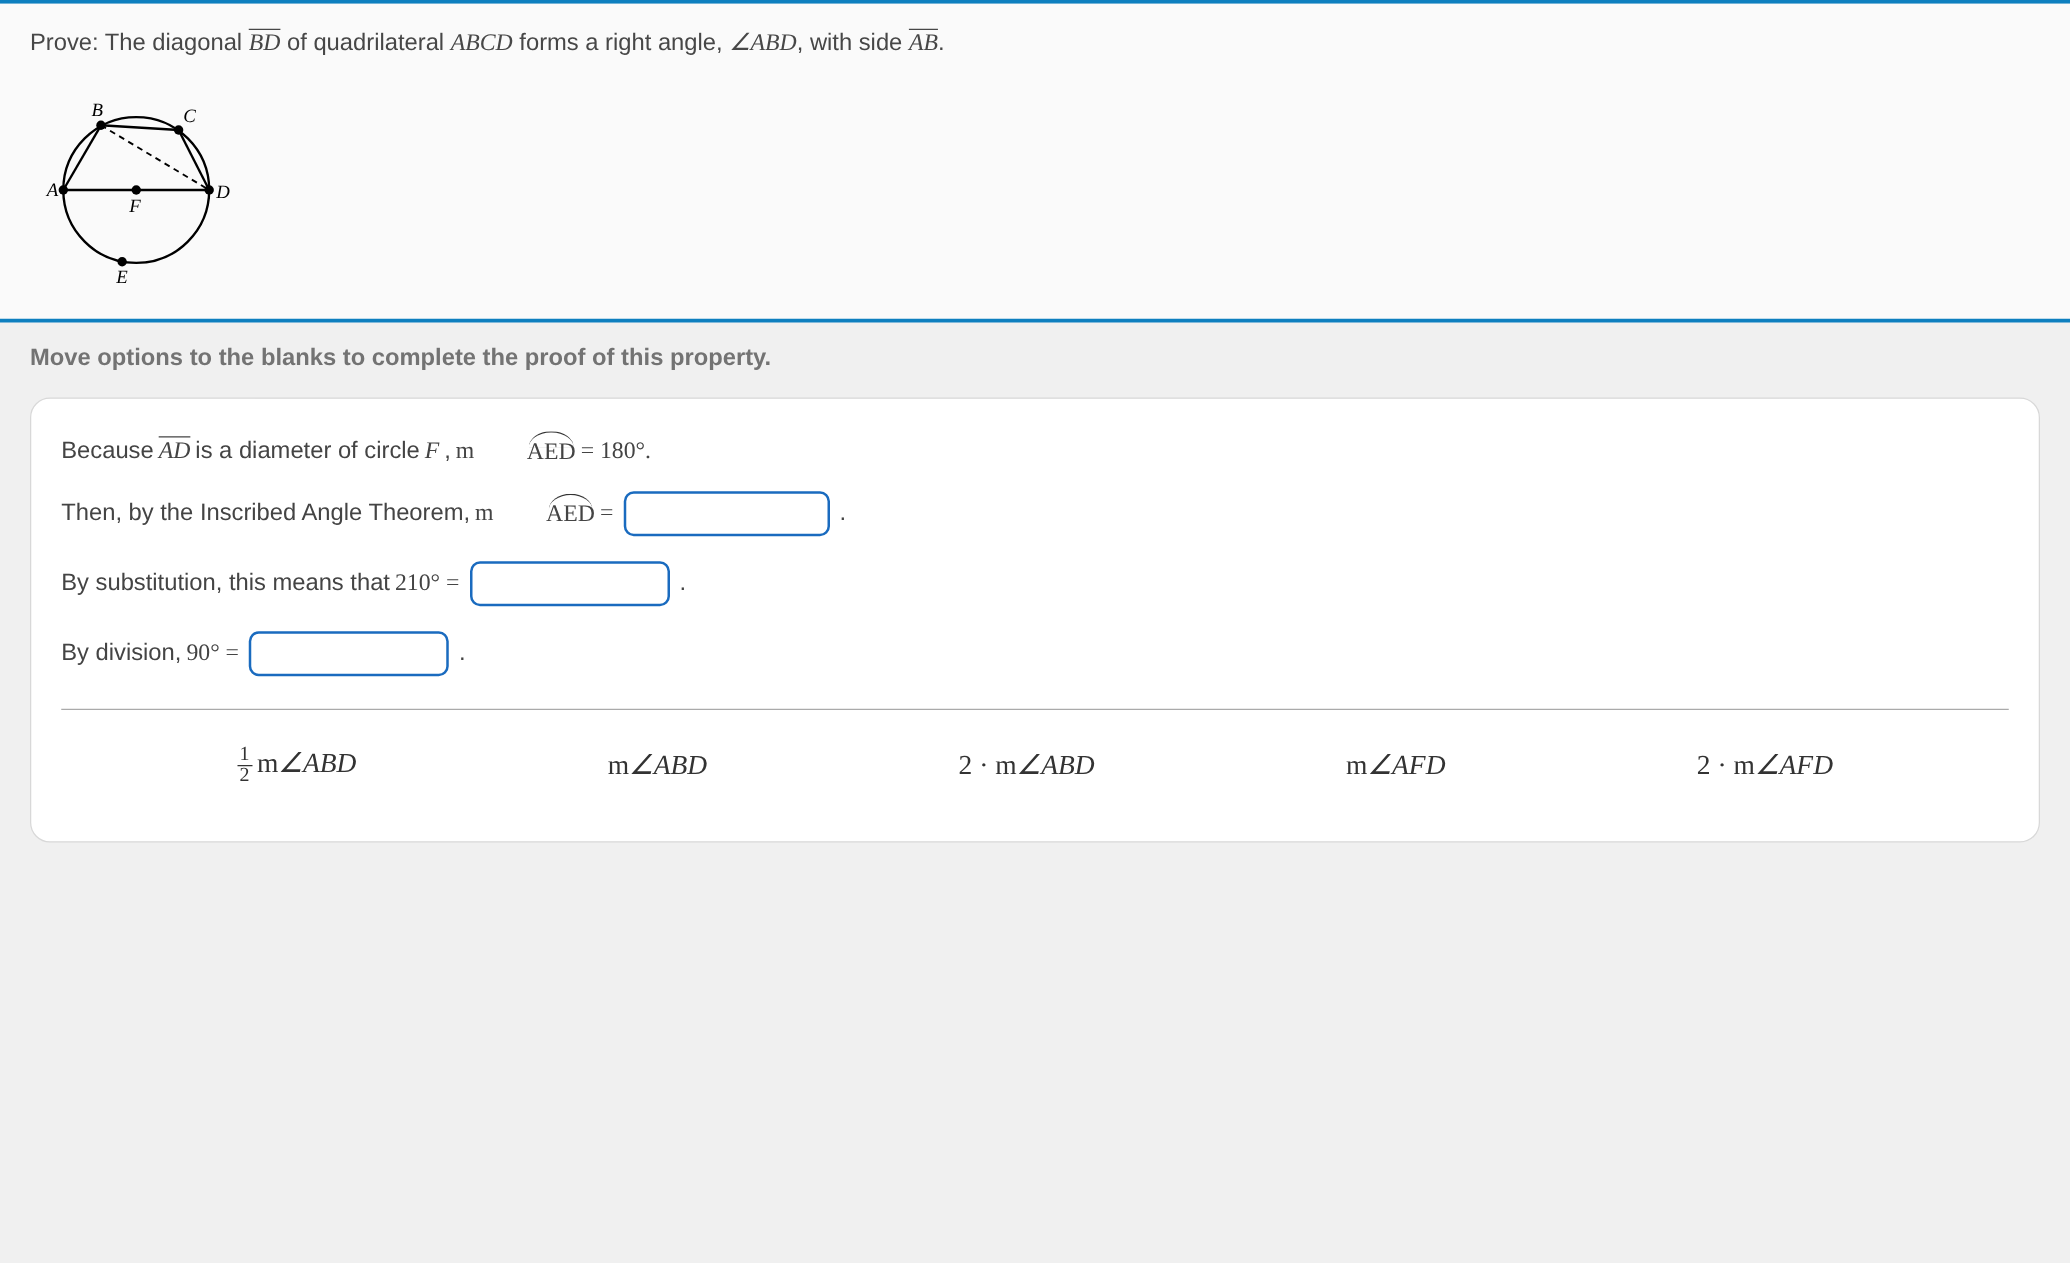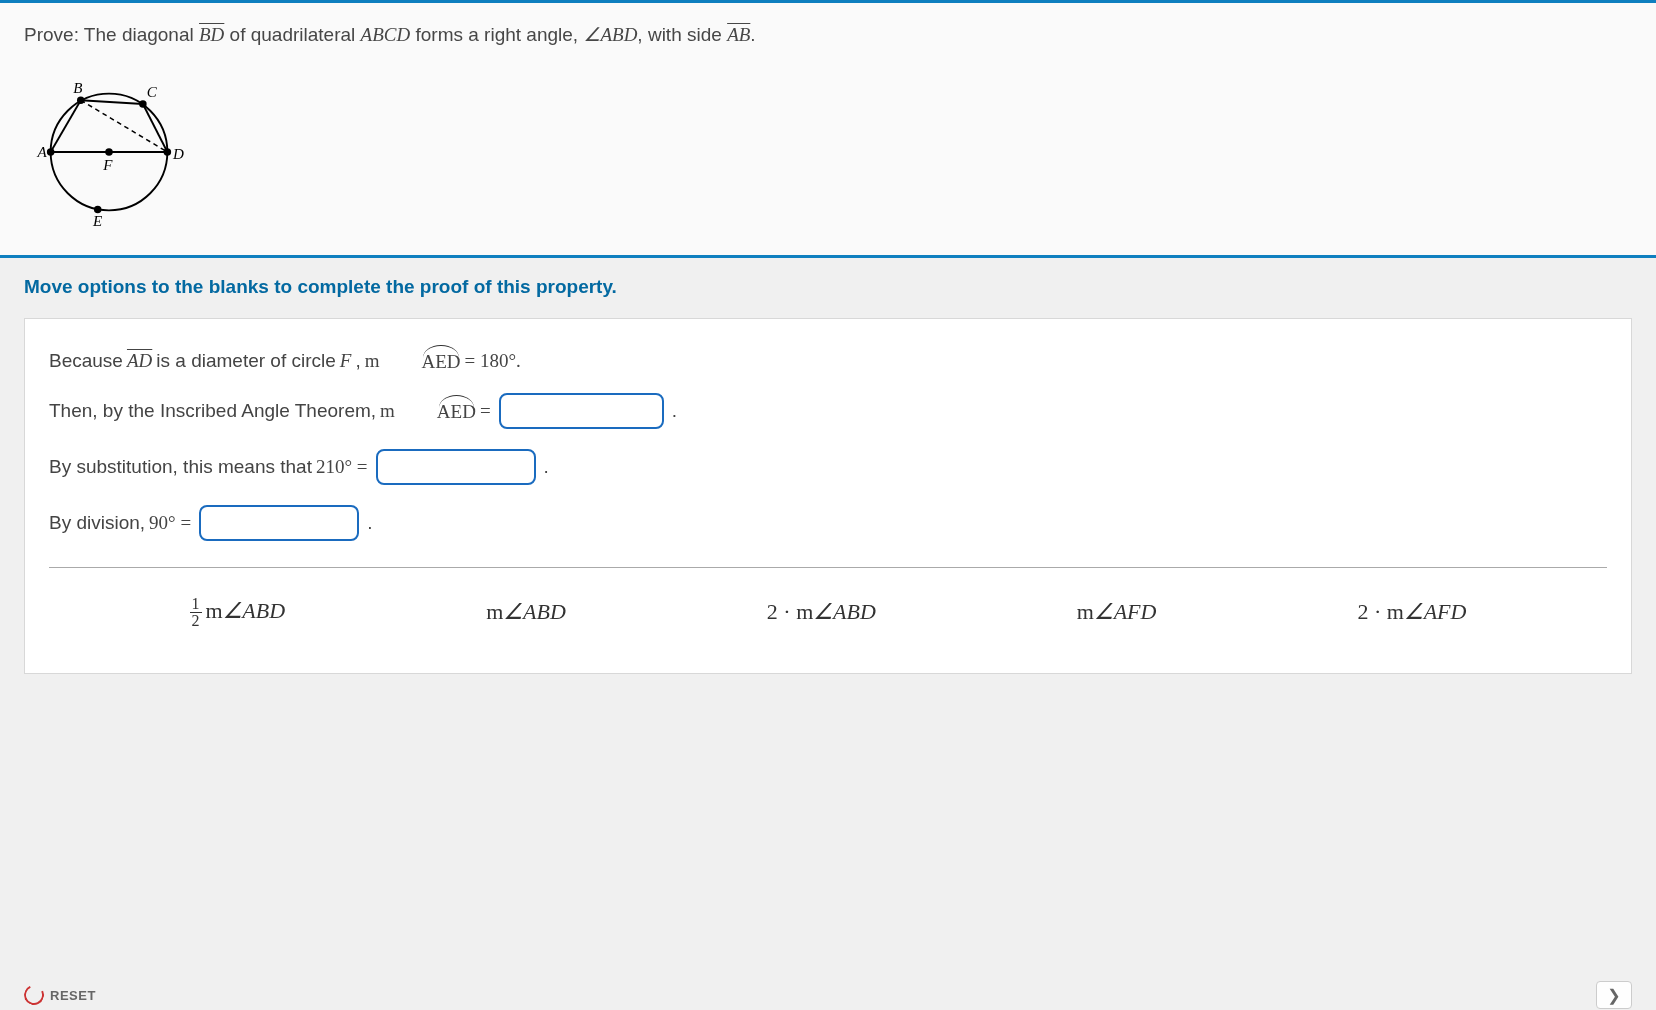--- a/index.html
+++ b/index.html
@@ -42,28 +42,28 @@
   svg.diagram { width: 170px; height: 160px; }
   svg.diagram text {
     font-family: "Times New Roman", serif;
     font-style: italic;
     font-size: 16px;
     fill: #000;
   }
   .instruction {
     padding: 18px 24px 14px 24px;
     font-weight: 700;
-    color: #0369a1;
+    color: #737373;
     font-size: 19px;
   }
   .proof-box {
     margin: 6px 24px 0 24px;
     background: #fff;
     border: 1px solid #d8d8d8;
-    border-radius: 0;
+    border-radius: 16px;
     padding: 30px 24px 44px 24px;
   }
   .proof-line {
     margin-bottom: 20px;
     font-size: 19px;
     color: #444;
     display: flex;
     align-items: center;
     flex-wrap: wrap;
     gap: 4px;
@@ -264,23 +264,13 @@
           <span class="den">2</span>
         </span><span class="mathn" style="font-style:normal">m</span><span class="mathit">∠ABD</span>
       </div>
       <div class="opt"><span class="mathn">m</span><span class="mathit">∠ABD</span></div>
       <div class="opt"><span class="mathn">2 · m</span><span class="mathit">∠ABD</span></div>
       <div class="opt"><span class="mathn">m</span><span class="mathit">∠AFD</span></div>
       <div class="opt"><span class="mathn">2 · m</span><span class="mathit">∠AFD</span></div>
     </div>
   </div>
 
-  <div class="bottom-bar">
-    <div class="reset">
-      <span class="reset-icon"></span>
-      <span>RESET</span>
-    </div>
-    <div style="flex:1"></div>
-    <div class="nav-arrow">
-      <span>❯</span>
-    </div>
-  </div>
 </div>
 
 </body></html>

